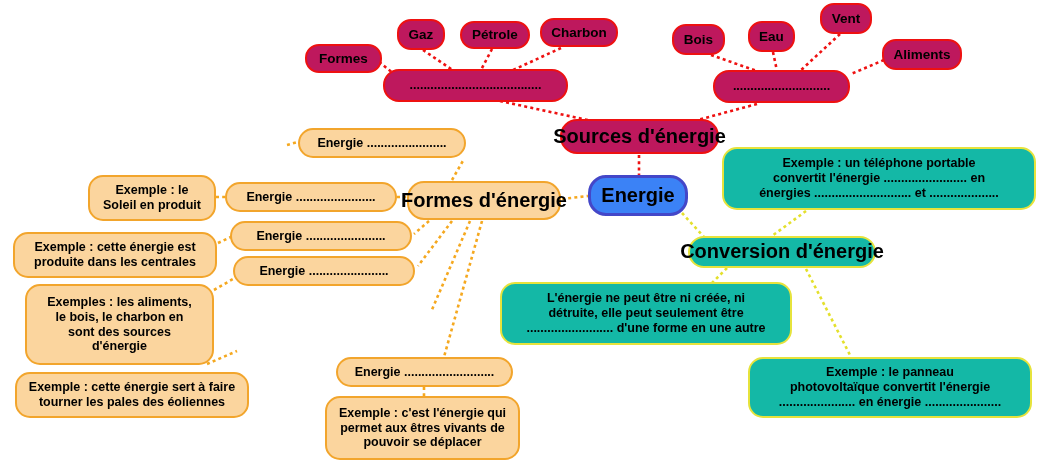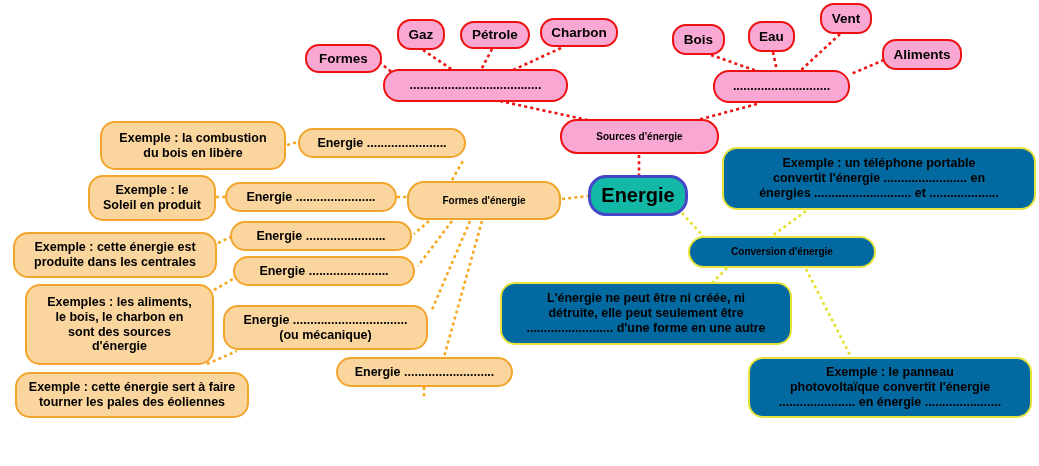--- a/index.html
+++ b/index.html
@@ -18,25 +18,25 @@
     display:flex;align-items:center;justify-content:center;
     text-align:center;
     font-weight:bold;color:#000;
     white-space:pre;
     line-height:1.18;
     font-size:12.5px;
     border:2.5px solid #000;
     border-radius:15px;
     padding:1px 4px;
   }
-  .red{background:#f9a8d4;border-color:#ee1111;}
+  .red{background:#be185d;border-color:#ee1111;}
   .orange{background:#fbd59e;border-color:#f2a52c;}
-  .yellow{background:#0369a1;border-color:#e6e33c;}
-  .blue{background:#14b8a6;border-color:#4447c8;border-radius:18px;}
-  .hub{font-size:10px;border-radius:17px;}
+  .yellow{background:#14b8a6;border-color:#e6e33c;}
+  .blue{background:#3b82f6;border-color:#4447c8;border-radius:18px;}
+  .hub{font-size:20px;border-radius:17px;}
   .center-node{font-size:20px;border-width:3px;}
   .leaf{font-size:13.5px;border-radius:14px;}
 </style>
 </head>
 <body>
 
 <div id="canvas">
 
   <svg id="edges" width="1039" height="466" viewBox="0 0 1039 466">
 
@@ -91,36 +91,35 @@
   <div class="node red leaf" style="left:882px;top:39px;width:80px;height:31px;">Aliments</div>
   <div class="node red" style="left:383px;top:69px;width:185px;height:33px;border-radius:16px;">......................................</div>
   <div class="node red" style="left:713px;top:70px;width:137px;height:33px;border-radius:16px;">............................</div>
 
   <div class="node orange hub" style="left:407px;top:181px;width:154px;height:39px;">Formes d'énergie</div>
 
   <div class="node orange" style="left:298px;top:128px;width:168px;height:30px;">Energie .......................</div>
   <div class="node orange" style="left:225px;top:182px;width:172px;height:30px;">Energie .......................</div>
   <div class="node orange" style="left:230px;top:221px;width:182px;height:30px;">Energie .......................</div>
   <div class="node orange" style="left:233px;top:256px;width:182px;height:30px;">Energie .......................</div>
-  <div class="node orange" style="left:223px;top:305px;width:205px;height:45px;">Energie .................................
-(ou mécanique)</div>
   <div class="node orange" style="left:336px;top:357px;width:177px;height:30px;">Energie ..........................</div>
 
-  <div class="node orange" style="left:100px;top:121px;width:186px;height:49px;">Exemple : la combustion
-du bois en libère</div>
   <div class="node orange" style="left:88px;top:175px;width:128px;height:46px;">Exemple : le
 Soleil en produit</div>
   <div class="node orange" style="left:25px;top:284px;width:189px;height:81px;">Exemples : les aliments,
 le bois, le charbon en
 sont des sources
 d'énergie</div>
   <div class="node orange" style="left:13px;top:232px;width:204px;height:46px;">Exemple : cette énergie est
 produite dans les centrales</div>
   <div class="node orange" style="left:15px;top:372px;width:234px;height:46px;">Exemple : cette énergie sert à faire
 tourner les pales des éoliennes</div>
+  <div class="node orange" style="left:325px;top:396px;width:195px;height:64px;">Exemple : c'est l'énergie qui
+permet aux êtres vivants de
+pouvoir se déplacer</div>
 
   <div class="node yellow hub" style="left:688px;top:236px;width:188px;height:32px;">Conversion d'énergie</div>
   <div class="node yellow" style="left:722px;top:147px;width:314px;height:63px;">Exemple : un téléphone portable
 convertit l'énergie ........................ en
 énergies ............................ et ....................</div>
   <div class="node yellow" style="left:500px;top:282px;width:292px;height:63px;">L'énergie ne peut être ni créée, ni
 détruite, elle peut seulement être
 ......................... d'une forme en une autre</div>
   <div class="node yellow" style="left:748px;top:357px;width:284px;height:61px;">Exemple : le panneau
 photovoltaïque convertit l'énergie

